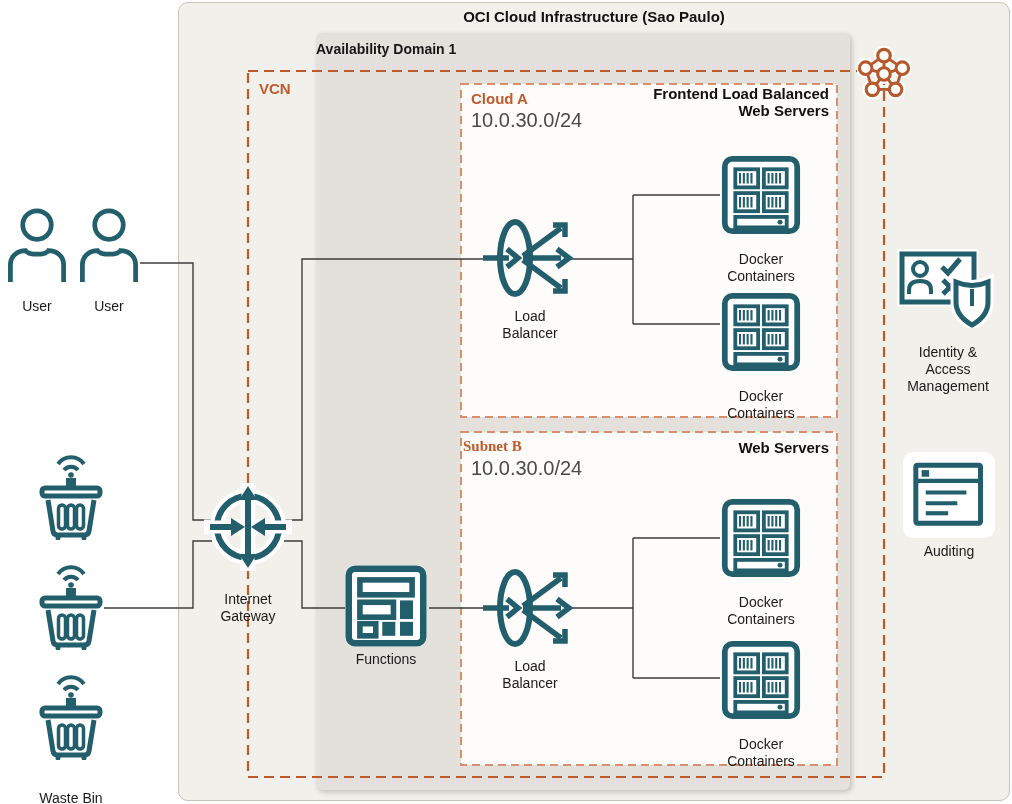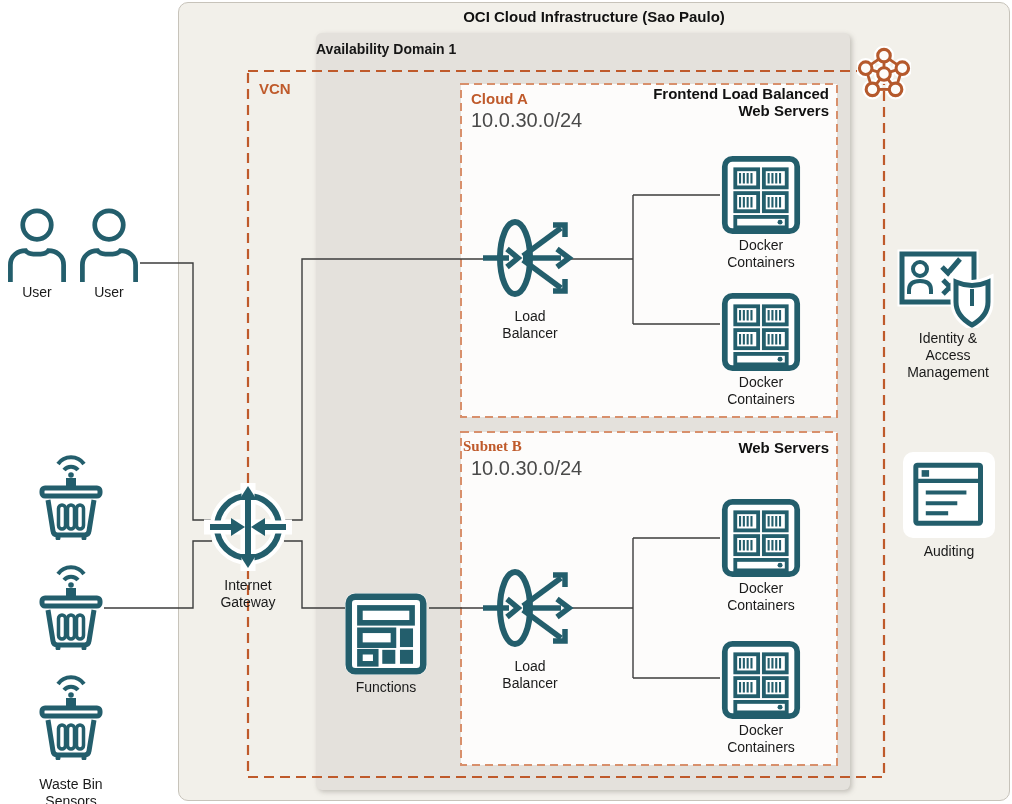--- a/index.html
+++ b/index.html
@@ -15,21 +15,21 @@
   .ad-title{left:316px;top:41px;width:534px;text-align:left;
       font-size:14px;font-weight:bold;color:#161616;}
   .vcn-label{left:259px;top:80px;font-size:15px;font-weight:bold;color:#bf5a2b;}
   .subnet-name{font-size:15px;font-weight:bold;color:#bf5a2b;}
   .subnet-cidr{font-size:20px;color:#4a4a4a;margin-top:1px;}
   .subnet-title{width:192px;text-align:right;font-size:15px;font-weight:bold;
       line-height:17px;color:#111;}
   svg{display:block;}
   .layer{left:0;top:0;}
   .node{position:absolute;display:flex;flex-direction:column;align-items:center;z-index:6;}
-  .node-label{font-size:14px;line-height:17px;text-align:center;color:#1a1a1a;margin-top:2px;}
+  .node-label{font-size:14px;line-height:17px;text-align:center;color:#1a1a1a;margin-top:16px;}
   .teal{color:#235e6c;}
   .orange{color:#b5592c;}
   .plate{background:#fff;border-radius:10px;display:flex;align-items:center;justify-content:center;}
   .z2{z-index:2;} .z3{z-index:3;} .z7{z-index:7;}
 </style>
 </head>
 <body>
 
 <div class="abs region-box"></div>
 <div class="abs region-title">OCI Cloud Infrastructure (Sao Paulo)</div>
@@ -141,21 +141,21 @@
     <polygon points="45,48 31,39 31,57" fill="currentColor"></polygon>
     <line x1="86" y1="48" x2="64" y2="48" stroke="currentColor" stroke-width="6"></line>
     <polygon points="51,48 65,39 65,57" fill="currentColor"></polygon>
   </svg>
   <div class="node-label">
     <div>Internet</div>
     <div>Gateway</div>
   </div>
 </div>
 
-<div class="node" style="left:337px;top:565px;width:98px;margin-top:28px;">
+<div class="node" style="left:337px;top:565px;width:98px;">
   <svg width="82" height="82" viewBox="0 0 88 88" class="teal">
     <rect x="4" y="4" width="80" height="80" rx="7" fill="#fff" stroke="#fff" stroke-width="8"></rect>
     <rect x="4" y="4" width="80" height="80" rx="7" fill="#fff" stroke="currentColor" stroke-width="7"></rect>
     <rect x="16" y="16" width="56" height="16" fill="none" stroke="currentColor" stroke-width="6"></rect>
     <rect x="16" y="40" width="36" height="16" fill="none" stroke="currentColor" stroke-width="6"></rect>
     <rect x="59" y="38" width="14" height="20" fill="currentColor"></rect>
     <rect x="16" y="63" width="17" height="13" fill="none" stroke="currentColor" stroke-width="6"></rect>
     <rect x="40" y="61" width="14" height="15" fill="currentColor"></rect>
     <rect x="59" y="61" width="14" height="15" fill="currentColor"></rect>
   </svg>

